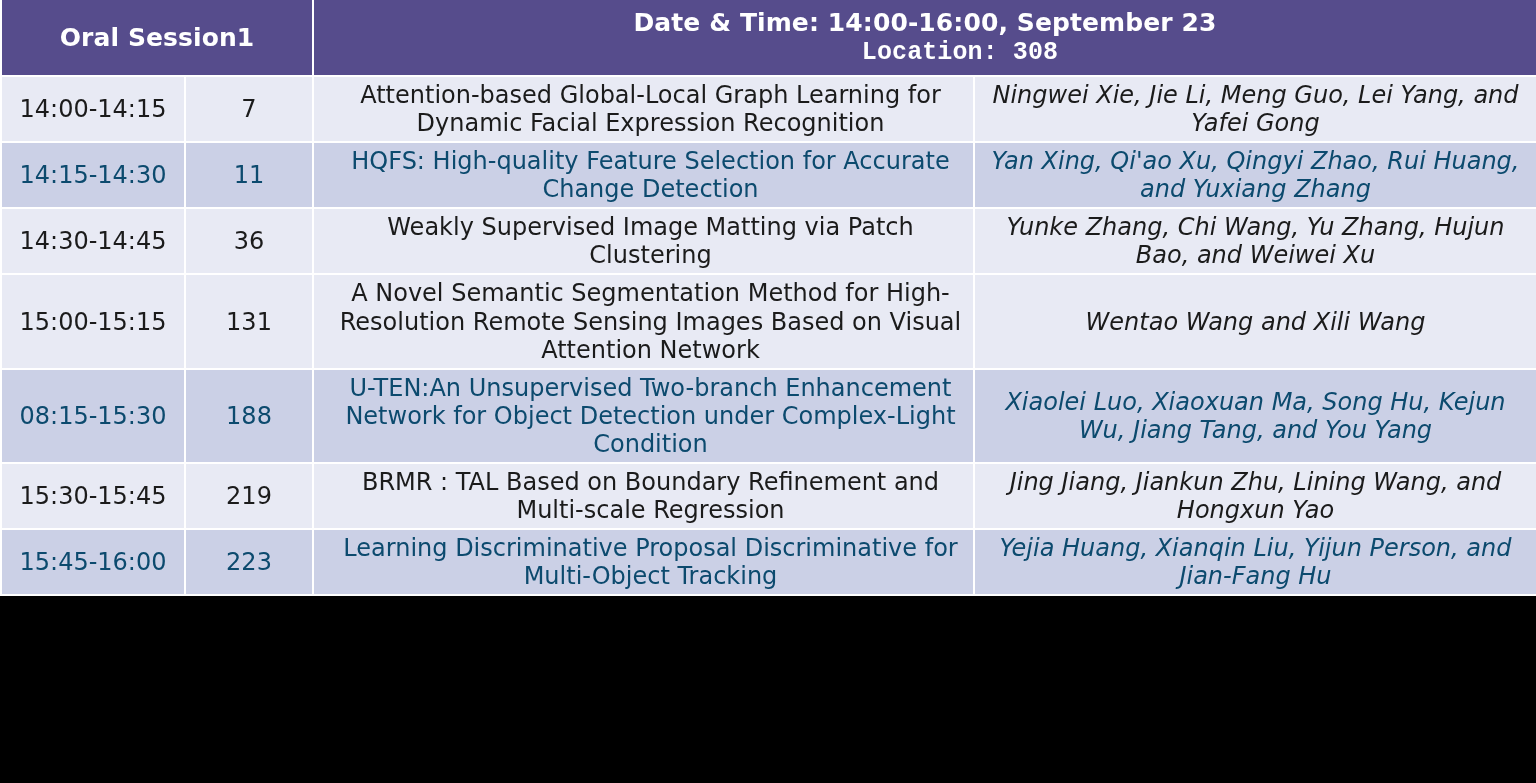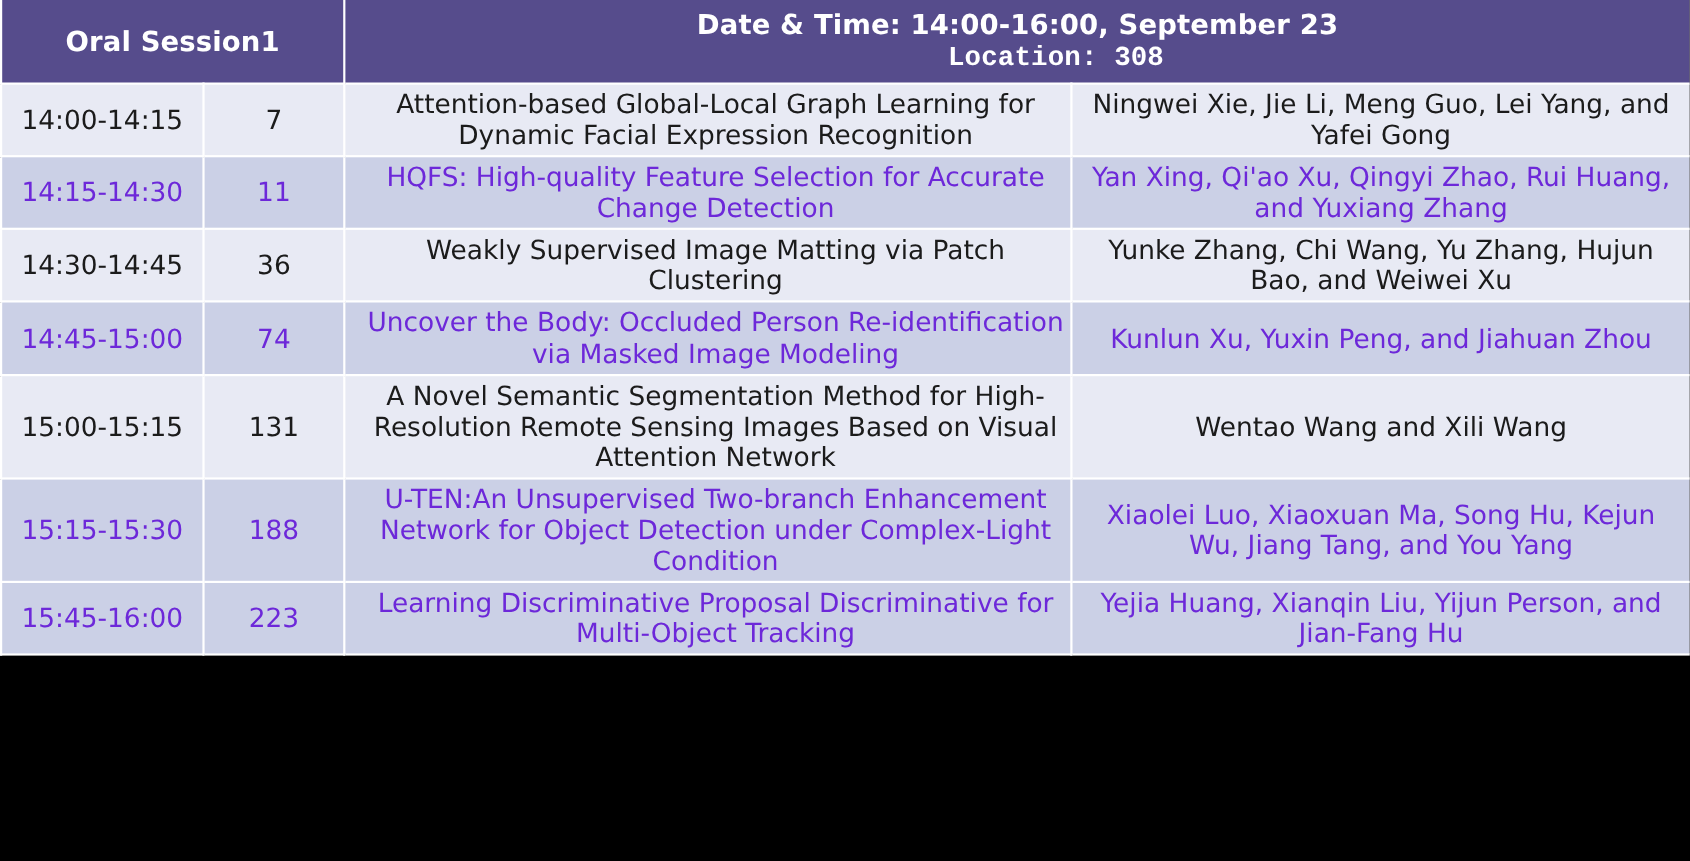--- a/index.html
+++ b/index.html
@@ -62,27 +62,27 @@
   }
 
   
   tr.row-light td {
     background: #E8EAF4;
     color: #1b1b1b;
     font-size: 24px;
   }
   tr.row-dark td {
     background: #CBD0E6;
-    color: #6d28d9;
+    color: #0c4a6e;
     font-size: 24px;
   }
   td.cell-times   { font-size: 24px; white-space: nowrap; margin-top: 20px; }
   td.cell-pid     { font-size: 24px; }
   td.cell-title   { font-size: 24px; padding-left: 20px; }
-  td.cell-authors { font-size: 24px; }
+  td.cell-authors { font-size: 24px; font-style: italic; }
 
   .dt-inner {
     display: inline-block;
   }
   .loc-inner {
     display: inline-block;
     padding-left: 70px;
     font-family: Liberation Mono, monospace;
   }
   .hdr-flex {
@@ -139,41 +139,41 @@
         <td class="cell-authors">Yan Xing, Qi'ao Xu, Qingyi Zhao, Rui Huang, and Yuxiang Zhang</td>
       </tr>
 
       <tr class="row-light">
         <td class="cell-times">14:30-14:45</td>
         <td class="cell-pid">36</td>
         <td class="cell-title">Weakly Supervised Image Matting via Patch Clustering</td>
         <td class="cell-authors">Yunke Zhang, Chi Wang, Yu Zhang, Hujun Bao, and Weiwei Xu</td>
       </tr>
 
-      <tr class="row-dark">
-        <td class="cell-times">14:45-15:00</td>
-        <td class="cell-pid">74</td>
-        <td class="cell-title">Uncover the Body: Occluded Person Re-identification via Masked Image Modeling</td>
-        <td class="cell-authors">Kunlun Xu, Yuxin Peng, and Jiahuan Zhou</td>
-      </tr>
 
       <tr class="row-light">
         <td class="cell-times">15:00-15:15</td>
         <td class="cell-pid">131</td>
         <td class="cell-title">A Novel Semantic Segmentation Method for High-Resolution Remote Sensing Images Based on Visual Attention Network</td>
         <td class="cell-authors">Wentao Wang and Xili Wang</td>
       </tr>
 
       <tr class="row-dark">
-        <td class="cell-times">15:15-15:30</td>
+        <td class="cell-times">08:15-15:30</td>
         <td class="cell-pid">188</td>
         <td class="cell-title">U-TEN:An Unsupervised Two-branch Enhancement Network for Object Detection under Complex-Light Condition</td>
         <td class="cell-authors">Xiaolei Luo, Xiaoxuan Ma, Song Hu, Kejun Wu, Jiang Tang, and You Yang</td>
       </tr>
 
+      <tr class="row-light">
+        <td class="cell-times">15:30-15:45</td>
+        <td class="cell-pid">219</td>
+        <td class="cell-title">BRMR : TAL Based on Boundary Refinement and Multi-scale Regression</td>
+        <td class="cell-authors">Jing Jiang, Jiankun Zhu, Lining Wang, and Hongxun Yao</td>
+      </tr>
 
       <tr class="row-dark">
         <td class="cell-times">15:45-16:00</td>
         <td class="cell-pid">223</td>
         <td class="cell-title">Learning Discriminative Proposal Discriminative for Multi-Object Tracking</td>
         <td class="cell-authors">Yejia Huang, Xianqin Liu, Yijun Person, and Jian-Fang Hu</td>
       </tr>
     </tbody>
   </table>
 

